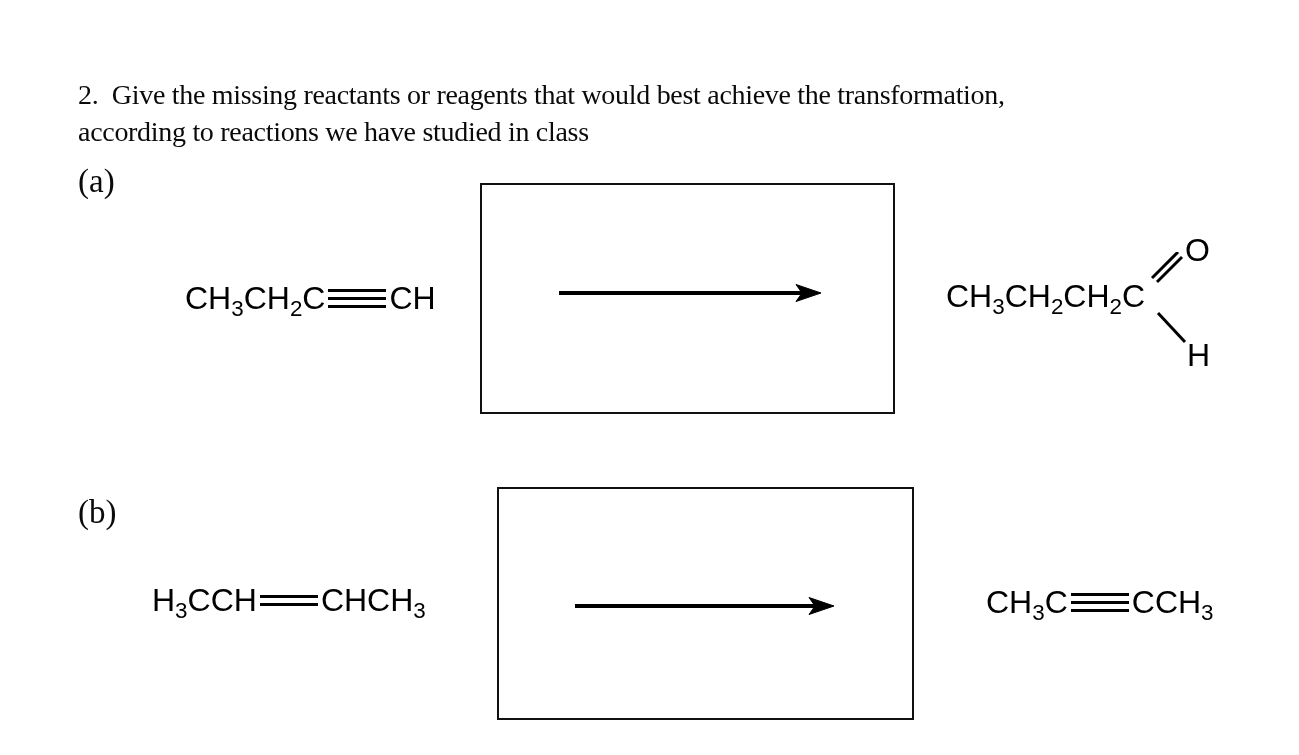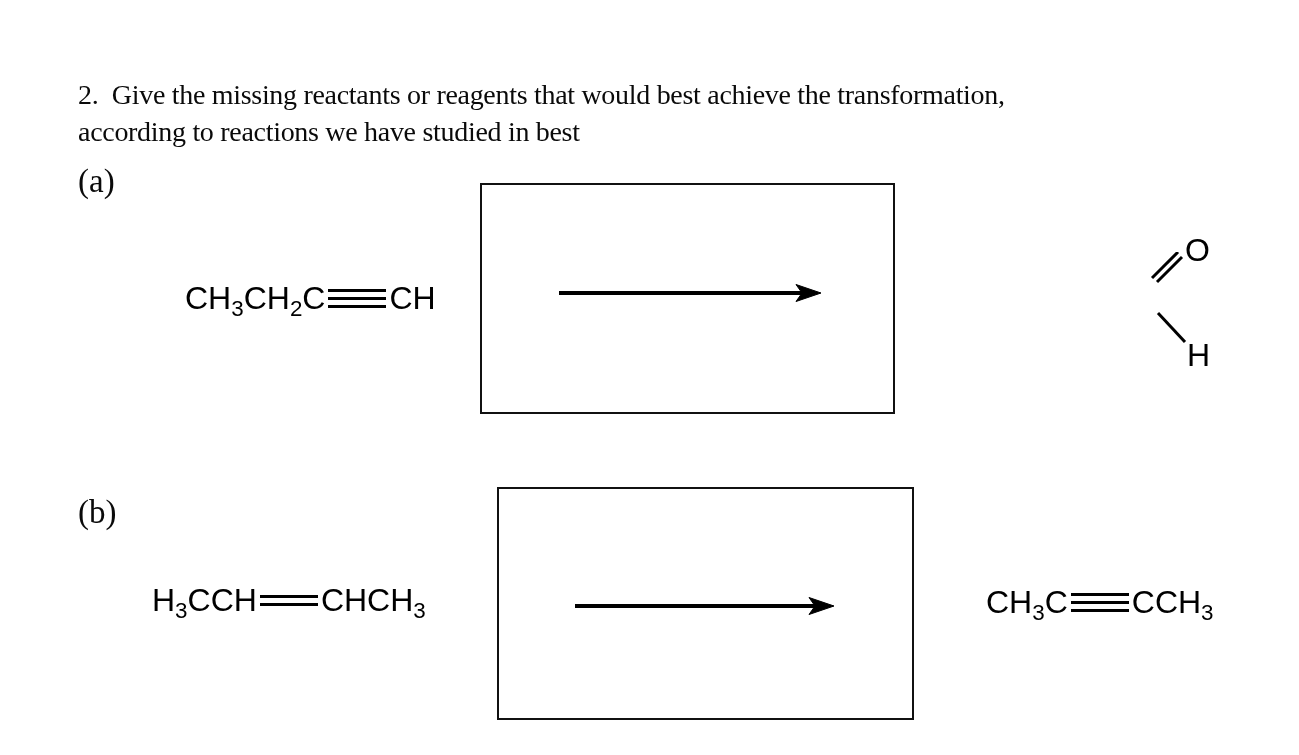--- a/index.html
+++ b/index.html
@@ -66,35 +66,36 @@
   .structure { position: absolute; }
   .structure .formula { position: absolute; }
 </style>
 </head>
 <body>
 
 <div class="page">
 
   <div class="question-title">
     <div>2.  Give the missing reactants or reagents that would best achieve the transformation,</div>
-    <div>according to reactions we have studied in best</div>
+    <div>according to reactions we have studied in class</div>
   </div>
 
   <div class="part-label" style="left:78px; top:165px;">(a)</div>
 
   <div class="formula" style="left:185px; top:282px;">CH<sub>3</sub>CH<sub>2</sub>C<span class="bond bond-triple"></span>CH</div>
 
   <div class="answer-box" style="left:480px; top:183px; width:415px; height:231px;"></div>
 
   <svg class="arrow" style="left:555px; top:281px;" width="272" height="24">
     <line x1="4" y1="12" x2="248" y2="12"></line>
     <polygon points="266,12 241,3.5 247,12 241,20.5"></polygon>
   </svg>
 
   <div class="structure" style="left:946px; top:232px; width:300px; height:150px;">
+    <div class="formula" style="left:0; top:48px;">CH<sub>3</sub>CH<sub>2</sub>CH<sub>2</sub>C</div>
     <svg class="bonds" style="left:195px; top:20px;" width="55" height="95">
       <line x1="11" y1="26" x2="37" y2="0"></line>
       <line x1="16" y1="30" x2="41" y2="5"></line>
       <line x1="17" y1="61" x2="44" y2="90"></line>
     </svg>
     <div class="formula" style="left:239px; top:2px;">O</div>
     <div class="formula" style="left:241px; top:107px;">H</div>
   </div>
 
   <div class="part-label" style="left:78px; top:496px;">(b)</div>

